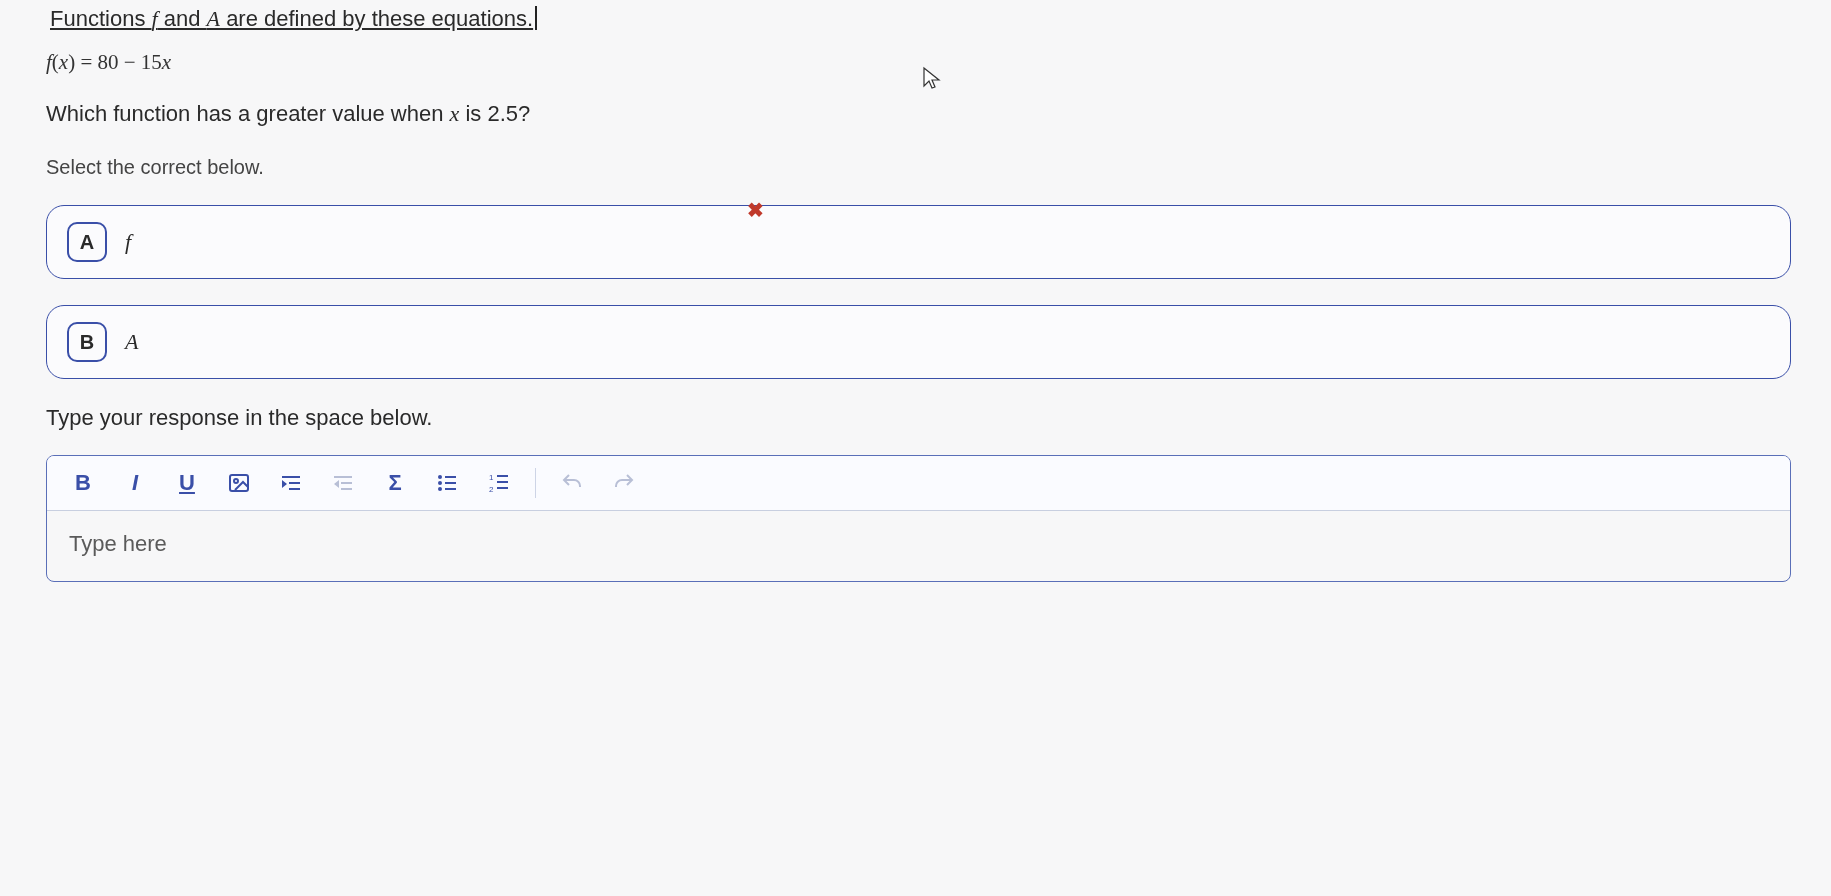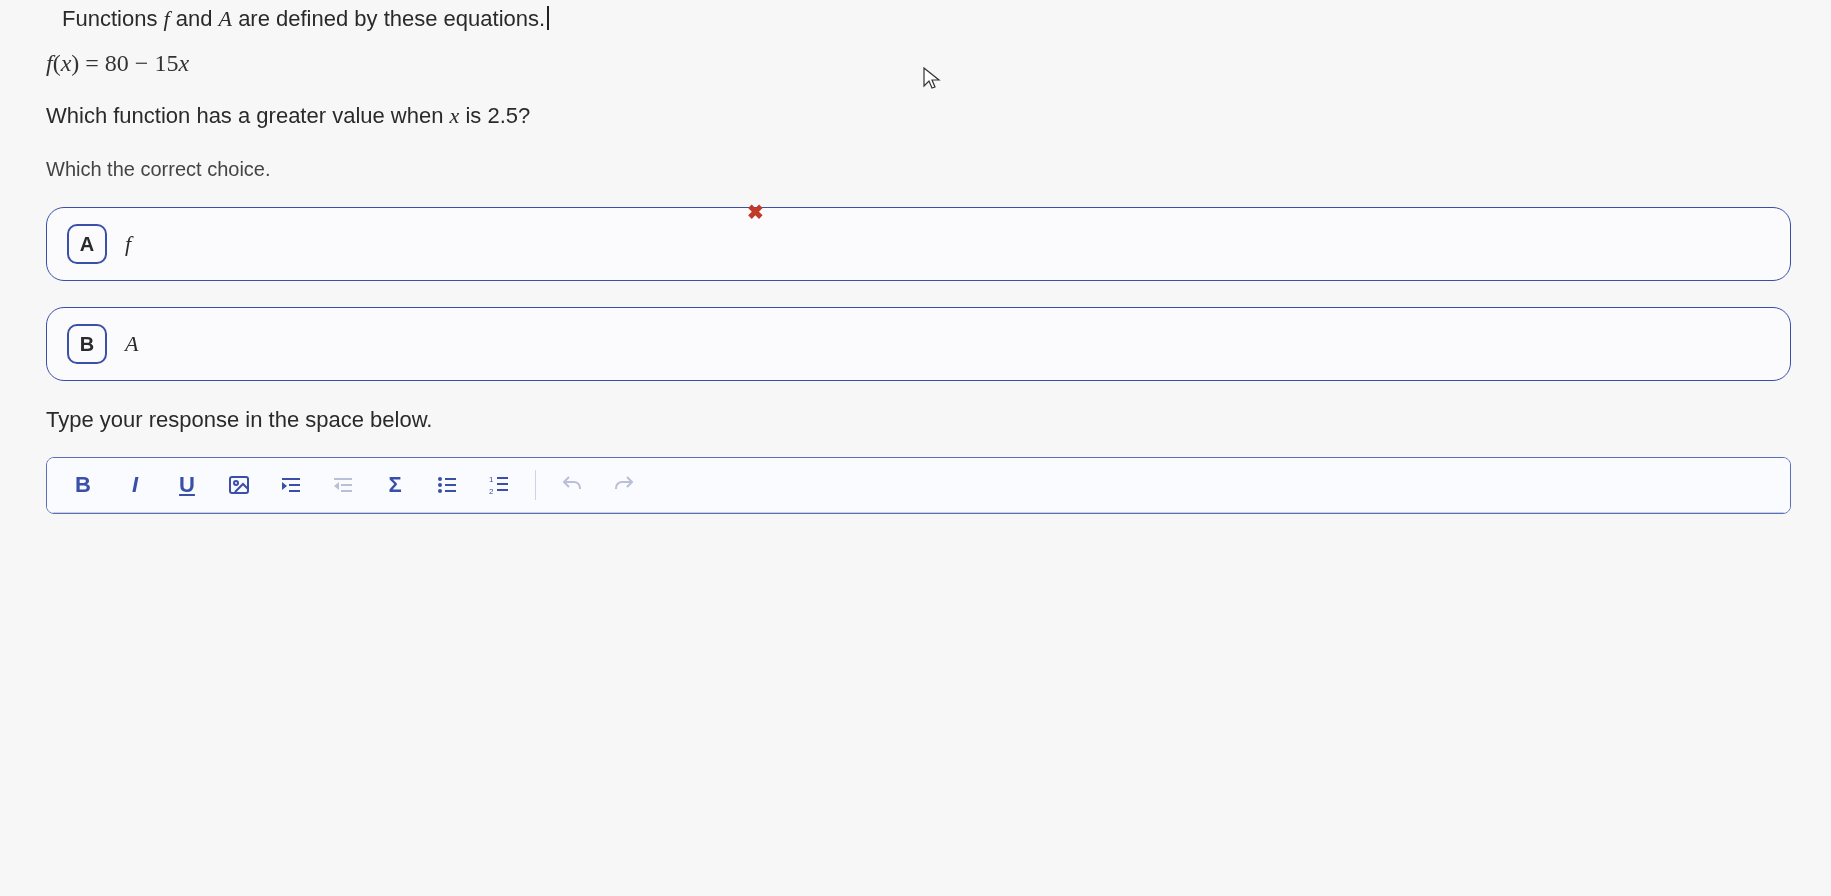--- a/index.html
+++ b/index.html
@@ -5,25 +5,25 @@
   * { box-sizing: border-box; }
   html, body {
     margin: 0; padding: 0;
     width: 1831px; height: 896px;
     font-family: Arial, Helvetica, sans-serif;
     background: #f7f7f8;
     color: #2a2a2a;
     font-size: 22px;
   }
   .page { padding: 0 40px 0 46px; }
-  .qline { margin: 6px 16px 18px; font-size: 22px; }
+  .qline { margin: 6px 4px 18px; font-size: 22px; text-decoration: underline; }
   .qline .cursor { display:inline-block; width:2px; height:24px; background:#222; vertical-align:-4px; margin-left:2px; }
   .math { font-family: Georgia, "Times New Roman", serif; font-style: italic; }
   .mathup { font-style: normal; }
-  .eqline { margin: 14px 0 18px; font-family: Georgia, "Times New Roman", serif; font-size: 24px; color:#333; }
+  .eqline { margin: 14px 0 18px; font-family: Georgia, "Times New Roman", serif; font-size: 21px; color:#333; }
   .eqline i { font-style: italic; }
   .subprompt { margin: 26px 0 29px; font-size: 22px; }
   .helper { margin: 8px 0 26px; font-size: 20px; color:#444; }
 
   .choice { 
     border:1.5px solid #3a4fa8; border-radius:18px;
     padding:16px 20px; margin:16px 0 26px; 
     display:flex; align-items:center; gap:18px;
     background:#fbfbfd; cursor:pointer;
     position:relative;
@@ -70,21 +70,21 @@
     <span>Functions </span><span class="math">f</span><span> and </span><span class="math">A</span><span> are defined by these equations.</span><span class="cursor"></span>
   </div>
 
   <div class="eqline">
     <i>f</i>(<i>x</i>) <span class="mathup">= 80 − 15</span><i>x</i>
   </div>
 
   <div class="subprompt">
     <span>Which function has a greater value when </span><span class="math">x</span><span> is 2.5?</span>
   </div>
-  <div class="helper">Which the correct choice.</div>
+  <div class="helper">Select the correct below.</div>
 
   <div class="choice">
     <div class="tag">A</div>
     <div class="lab">f</div>
     <span class="wrong-mark">✖</span>
   </div>
 
   <div class="choice">
     <div class="tag">B</div>
     <div class="lab">A</div>
@@ -141,18 +141,21 @@
             <path d="M4 9h10a6 6 0 016 6v1"></path>
           </svg>
       </div>
       <div class="tbtn dis">
         <svg viewBox="0 0 24 24" fill="none" stroke="#b8bfd6" stroke-width="2">
             <path d="M15 14l5-5-5-5"></path>
             <path d="M20 9H10a6 6 0 00-6 6v1"></path>
           </svg>
       </div>
     </div>
+    <div class="editor-area">
+      <span class="placeholder">Type here</span>
+    </div>
   </div>
 </div>
 
 <svg class="cursor-arrow" viewBox="0 0 20 24">
   <path d="M2 2 L2 20 L7 15 L10 22 L13 21 L10 14 L17 14 Z" fill="#fff" stroke="#333" stroke-width="1.2"></path>
 </svg>
 
 </body></html>

